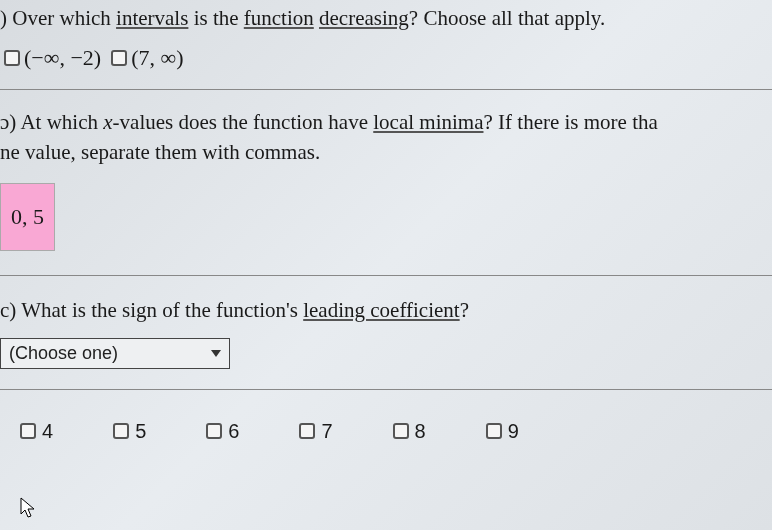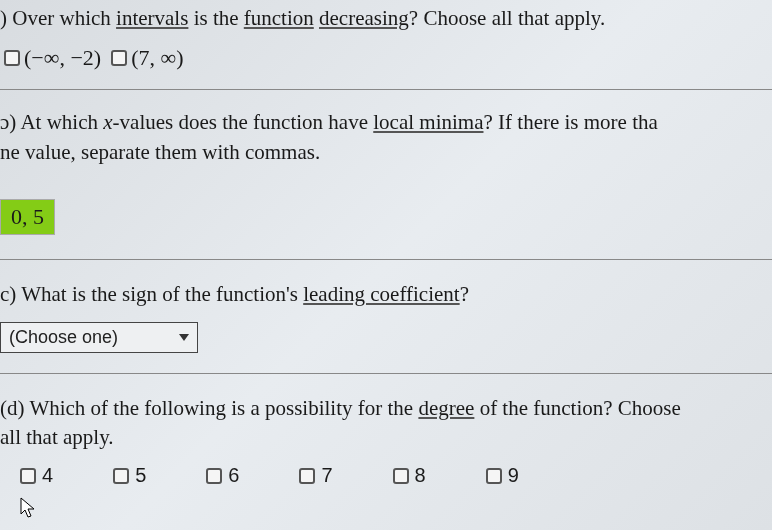--- a/index.html
+++ b/index.html
@@ -60,35 +60,35 @@
       font-size: 12px;
       font-weight: bold;
       line-height: 1;
     }
     .math-label {
       font-family: 'Times New Roman', serif;
       font-size: 22px;
     }
     .answer-box {
       display: inline-block;
-      background: #84cc16;
-      padding: 4px 10px;
+      background: #f9a8d4;
+      padding: 20px 10px;
       border: 1px solid #aaa;
       font-family: 'Times New Roman', serif;
       font-size: 22px;
-      margin-top: 20px;
+      margin-top: 4px;
     }
     .select-wrap {
       margin-top: 4px;
     }
     .select {
       border: 1px solid #444;
       background: #eef0f2;
       padding: 4px 8px;
-      width: 198px;
+      width: 230px;
       display: flex;
       justify-content: space-between;
       align-items: center;
       font-family: Arial, sans-serif;
       font-size: 18px;
       color: #222;
     }
     .chevron {
       width: 0;
       height: 0;
@@ -156,26 +156,20 @@
     </div>
     <div class="select-wrap">
       <div class="select">
         <span>(Choose one)</span>
         <span class="chevron"></span>
       </div>
     </div>
   </div>
 
   <div class="section section-d">
-    <div class="prompt">
-      <span>(d)</span>
-      <span>Which of the following is a possibility for the </span><span class="underlined">degree</span><span> of the function? Choose</span>
-      <br>
-      <span>all that apply.</span>
-    </div>
     <div class="d-options">
       <div class="checkbox-item">
         <span class="checkbox"></span>
         <span>4</span>
       </div>
       <div class="checkbox-item">
         <span class="checkbox"></span>
         <span>5</span>
       </div>
       <div class="checkbox-item">

